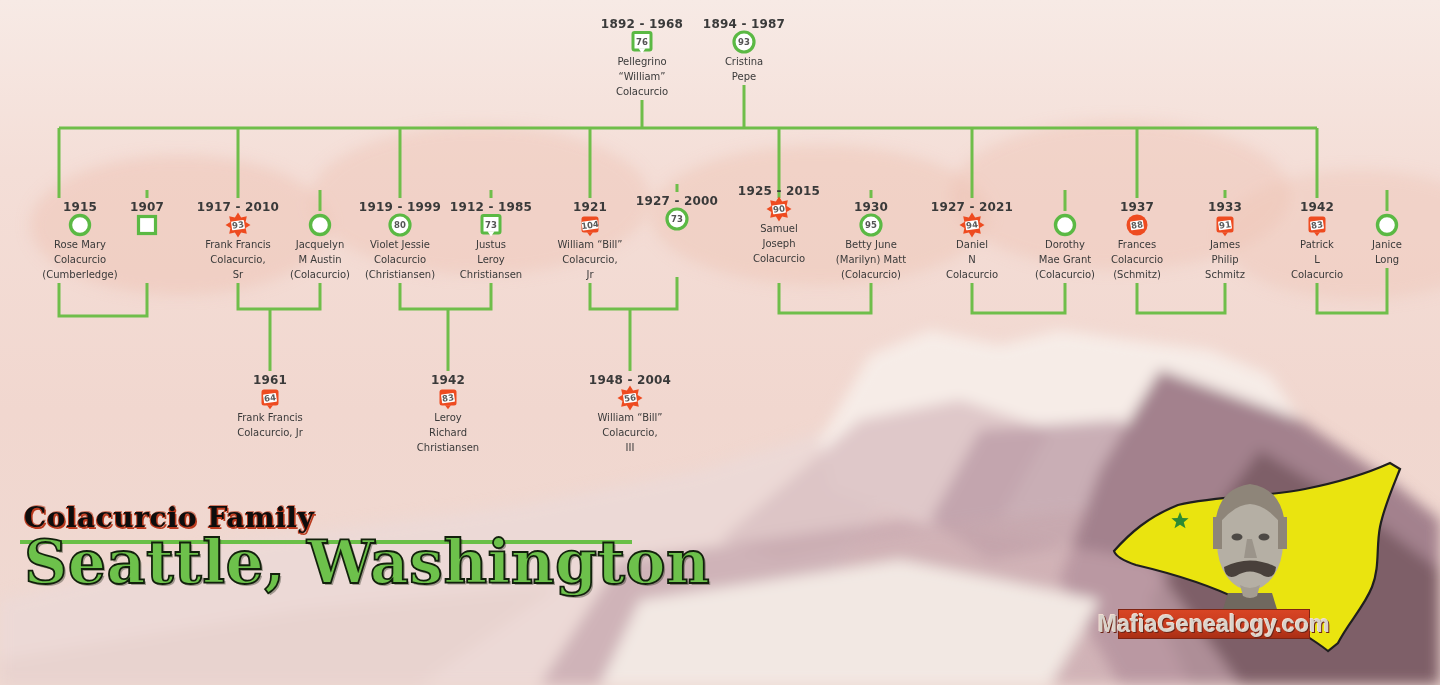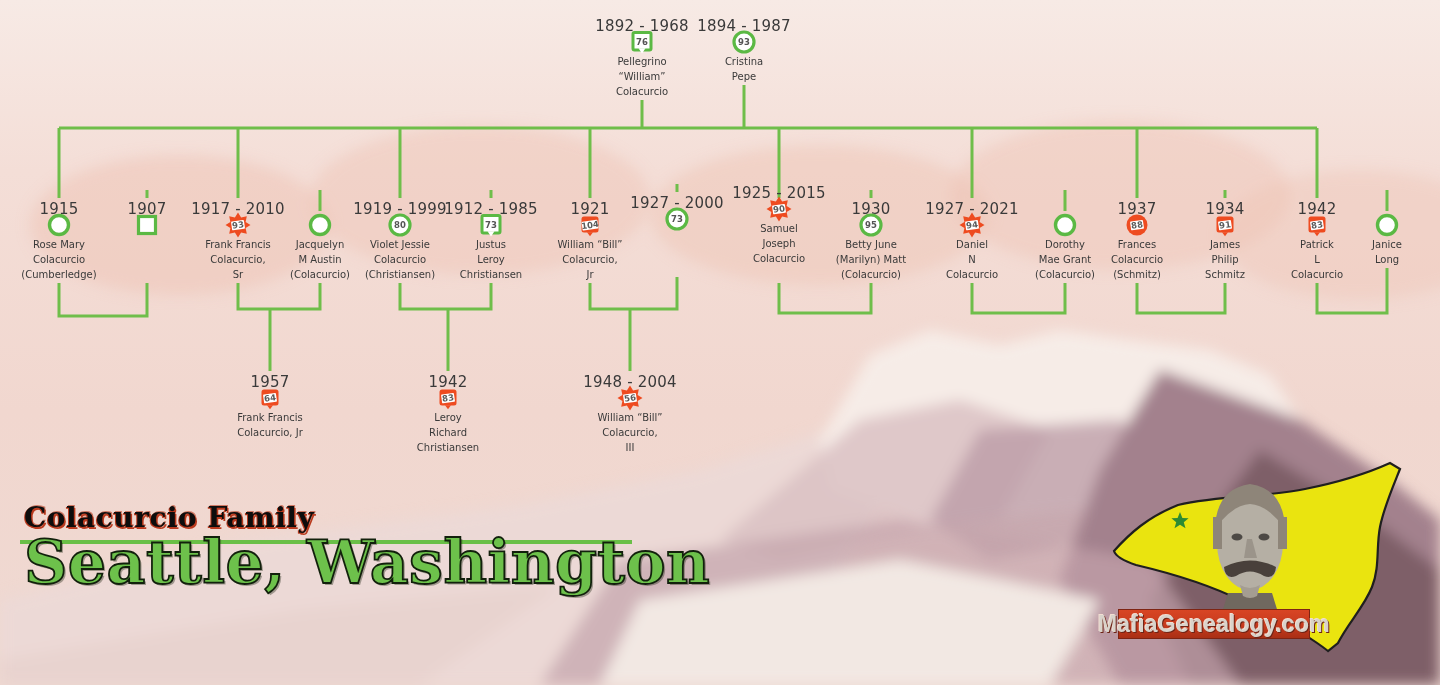--- a/index.html
+++ b/index.html
@@ -3,21 +3,21 @@
 <meta charset="utf-8">
 <style>
   html,body{margin:0;padding:0;background:#888;}
   #stage{
     position:relative;width:1440px;height:685px;overflow:hidden;
     background:linear-gradient(180deg,#f7eae5 0%,#f4ded7 25%,#f1d7cf 60%,#efd9d2 100%);
     font-family:"DejaVu Sans",sans-serif;
   }
   #bg-svg,#lines-svg{position:absolute;left:0;top:0;}
   .person{position:absolute;width:120px;text-align:center;color:#3a3a3a;}
-  .p-date{position:absolute;top:0;left:0;right:0;font-size:15px;font-weight:400;letter-spacing:.2px;}
+  .p-date{position:absolute;top:0;left:0;right:0;font-size:12px;font-weight:700;letter-spacing:.2px;}
   .p-marker{position:absolute;top:12px;left:50%;margin-left:-13px;width:26px;height:26px;}
   .p-name{position:absolute;top:37px;left:0;right:0;font-size:10px;line-height:15px;}
   #title-block{position:absolute;left:24px;top:498px;z-index:5;}
   #title-main{
     font-family:"DejaVu Serif",serif;font-weight:bold;font-size:28px;line-height:40px;
     color:#0d0d0d;letter-spacing:.5px;white-space:nowrap;
     text-shadow:1.5px 1.5px 0 #b93a1e,-1px 1px 0 #b93a1e,1px -1px 0 rgba(185,58,30,.6);
   }
   #title-underline{width:612px;height:4px;background:#6abf47;margin:2px 0 0 -4px;}
   #title-sub{
@@ -90,21 +90,21 @@
         <div class="p-date">1894 - 1987</div>
         <div class="p-marker"><svg width="26" height="26" viewBox="0 0 26 26">
             <circle cx="13" cy="13" r="10" fill="#fff" stroke="#5bb944" stroke-width="3.2"></circle>
             <text x="13" y="16" text-anchor="middle" font-size="8.5" font-weight="bold" font-family="DejaVu Sans, sans-serif" fill="#555">93</text>
           </svg></div>
         <div class="p-name">
           <div>Cristina</div>
           <div>Pepe</div>
         </div>
       </div>
-      <div class="person" style="left: -1px; top: 200px; height: 82px;">
+      <div class="person" style="left: -1px; top: 200px; height: 82px; padding-left: 42px;">
         <div class="p-date">1915</div>
         <div class="p-marker"><svg width="26" height="26" viewBox="0 0 26 26">
             <circle cx="13" cy="13" r="9.5" fill="#fff" stroke="#5bb944" stroke-width="3.4"></circle>
           </svg></div>
         <div class="p-name">
           <div>Rose Mary</div>
           <div>Colacurcio</div>
           <div>(Cumberledge)</div>
         </div>
       </div>
@@ -240,21 +240,21 @@
             <rect x="6.5" y="8.8" width="13" height="8.8" rx="1" fill="#fff" transform="rotate(-8 13 13)"></rect>
             <text x="13" y="16" text-anchor="middle" font-size="8.5" font-weight="bold" font-family="DejaVu Sans, sans-serif" fill="#5b5b5b" transform="rotate(-8 13 13)">88</text>
           </svg></div>
         <div class="p-name">
           <div>Frances</div>
           <div>Colacurcio</div>
           <div>(Schmitz)</div>
         </div>
       </div>
       <div class="person" style="left: 1165px; top: 200px; height: 82px;">
-        <div class="p-date">1934</div>
+        <div class="p-date">1933</div>
         <div class="p-marker"><svg width="26" height="26" viewBox="0 0 26 26">
             <rect x="4.5" y="4.5" width="17" height="16" rx="2.5" fill="#ee4b20"></rect>
               <polygon points="10,20.2 16,20.2 13,24.2" fill="#ee4b20"></polygon>
               <rect x="6.5" y="8.8" width="13" height="8.8" rx="1" fill="#fff" transform="rotate(-8 13 13)"></rect>
             <text x="13" y="16" text-anchor="middle" font-size="8.5" font-weight="bold" font-family="DejaVu Sans, sans-serif" fill="#5b5b5b" transform="rotate(-8 13 13)">91</text>
           </svg></div>
         <div class="p-name">
           <div>James</div>
           <div>Philip</div>
           <div>Schmitz</div>
@@ -278,21 +278,21 @@
         <div class="p-date"></div>
         <div class="p-marker"><svg width="26" height="26" viewBox="0 0 26 26">
             <circle cx="13" cy="13" r="9.5" fill="#fff" stroke="#5bb944" stroke-width="3.4"></circle>
           </svg></div>
         <div class="p-name">
           <div>Janice</div>
           <div>Long</div>
         </div>
       </div>
       <div class="person" style="left: 210px; top: 373px; height: 67px;">
-        <div class="p-date">1957</div>
+        <div class="p-date">1961</div>
         <div class="p-marker"><svg width="26" height="26" viewBox="0 0 26 26">
             <rect x="4.5" y="4.5" width="17" height="16" rx="2.5" fill="#ee4b20"></rect>
               <polygon points="10,20.2 16,20.2 13,24.2" fill="#ee4b20"></polygon>
               <rect x="6.5" y="8.8" width="13" height="8.8" rx="1" fill="#fff" transform="rotate(-8 13 13)"></rect>
             <text x="13" y="16" text-anchor="middle" font-size="8.5" font-weight="bold" font-family="DejaVu Sans, sans-serif" fill="#5b5b5b" transform="rotate(-8 13 13)">64</text>
           </svg></div>
         <div class="p-name">
           <div>Frank Francis</div>
           <div>Colacurcio, Jr</div>
         </div>

